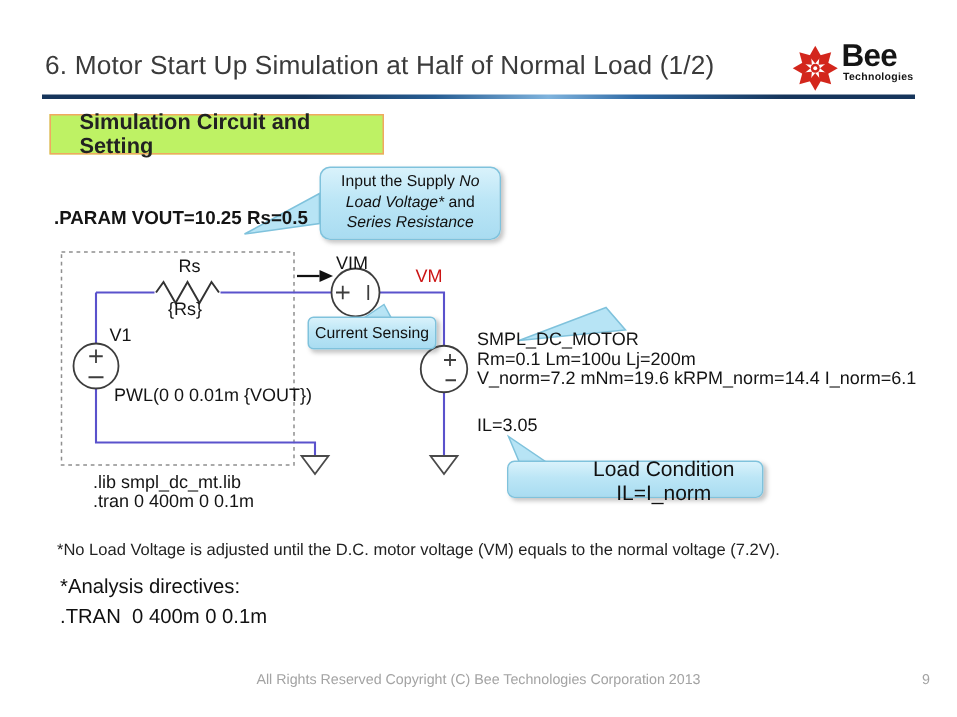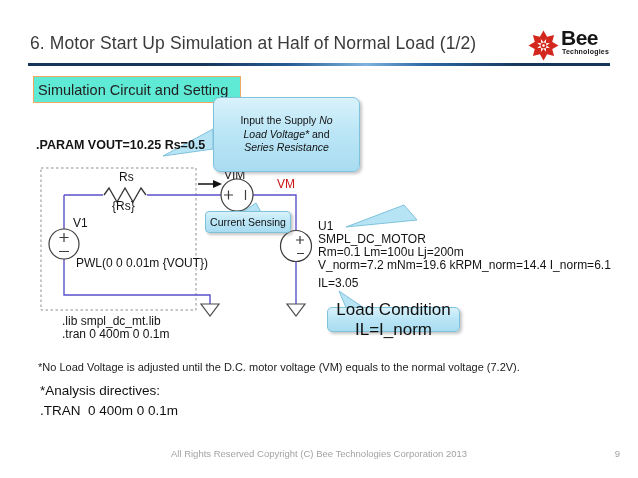--- a/index.html
+++ b/index.html
@@ -1,22 +1,22 @@
 <!DOCTYPE html>
 <html><head>
 <meta charset="utf-8">
 <style>
   html,body{margin:0;padding:0;background:#e8e8e8;}
   .slide{position:relative;width:638px;height:478px;background:#ffffff;overflow:hidden;
          font-family:"Liberation Sans",sans-serif;color:#1a1a1a;}
   .abs{position:absolute;}
   .title{font-size:17.5px;color:#3b3b3b;letter-spacing:0.1px;}
   .rule{height:3px;background:linear-gradient(90deg,#16355b 0%,#16355b 30%,#275d93 45%,#7fb3dd 58%,#2f6aa5 68%,#16355b 85%,#16355b 100%);}
-  .section-box{border:1.4px solid #f0a860;background:#5eead4;font-size:14.5px;color:#222;
-               display:flex;align-items:center;padding-left:4px;}
+  .section-box{border:1.4px solid #f0a860;background:#bef264;font-size:14.5px;color:#222;
+               display:flex;align-items:center;padding-left:19px;font-weight:bold;}
   .callout{background:linear-gradient(180deg,#d9f2fb 0%,#bce6f6 45%,#a9dcf1 100%);
            border:1px solid #7fc2dc;border-radius:7px;box-shadow:2px 2px 3px rgba(90,90,90,0.35);
            display:flex;align-items:center;justify-content:center;text-align:center;color:#111;}
   .it{font-style:italic;}
   .ckt{font-weight:bold;font-size:12px;white-space:pre;color:#141414;}
   .ckt-sm{font-weight:normal;font-size:12px;white-space:nowrap;color:#141414;}
   .vm{color:#cc1414;}
   .note{font-size:11px;color:#222;}
   .analysis{font-size:13.5px;line-height:19.5px;color:#111;white-space:pre-wrap;}
   .footer{font-size:9.5px;color:#a3a3a3;}
@@ -111,39 +111,38 @@
   <div class="abs ckt-sm" style="left:119px;top:170px;">Rs</div>
   <div class="abs ckt-sm" style="left:112px;top:199px;">{Rs}</div>
   <div class="abs ckt-sm" style="left:73px;top:216px;">V1</div>
   <div class="abs ckt-sm" style="left:76px;top:256px;">PWL(0 0 0.01m {VOUT})</div>
   <div class="abs ckt-sm" style="left:224px;top:168px;">VIM</div>
   <div class="abs ckt-sm vm" style="left:277px;top:177px;text-align:right;">VM</div>
   <div class="abs ckt-sm" style="left:62px;top:314px;">.lib smpl_dc_mt.lib</div>
   <div class="abs ckt-sm" style="left:62px;top:327px;">.tran 0 400m 0 0.1m</div>
 
   <div class="abs" style="left:318px;top:220px;width:320px;">
-    <div class="ckt-sm" style="line-height:13px;">U1</div>
     <div class="ckt-sm" style="line-height:13px;">SMPL_DC_MOTOR</div>
     <div class="ckt-sm" style="line-height:13px;">Rm=0.1 Lm=100u Lj=200m</div>
     <div class="ckt-sm" style="line-height:13px;">V_norm=7.2 mNm=19.6 kRPM_norm=14.4 I_norm=6.1</div>
   </div>
   <div class="abs ckt-sm" style="left:318px;top:276px;">IL=3.05</div>
 
-  <div class="abs callout" style="left:213px;top:97px;width:117px;height:45px;font-size:10.5px;line-height:13.5px;padding:14px;">
+  <div class="abs callout" style="left:213px;top:111px;width:117px;height:45px;font-size:10.5px;line-height:13.5px;padding:1px;">
     <span>
       <span>Input the Supply </span><span class="it">No Load Voltage*</span><span> and </span><span class="it">Series Resistance</span>
     </span>
   </div>
 
   <div class="abs callout" style="left:205px;top:211px;width:84px;height:20px;font-size:10.5px;border-radius:4px;">
     <span>Current Sensing</span>
   </div>
 
 
-  <div class="abs callout" style="left:327px;top:307px;width:131px;height:23px;font-size:17px;border-radius:5px;">
+  <div class="abs callout" style="left:338px;top:307px;width:131px;height:23px;font-size:14px;border-radius:5px;padding-left:38px;">
     <span>Load Condition IL=I_norm</span>
   </div>
 
   <div class="abs note" style="left:38px;top:361px;width:560px;">*No Load Voltage is adjusted until the D.C. motor voltage (VM) equals to the normal voltage (7.2V).</div>
 
   <div class="abs" style="left:40px;top:381px;">
     <div class="analysis">*Analysis directives:</div>
     <div class="analysis">.TRAN  0 400m 0 0.1m</div>
   </div>
 

